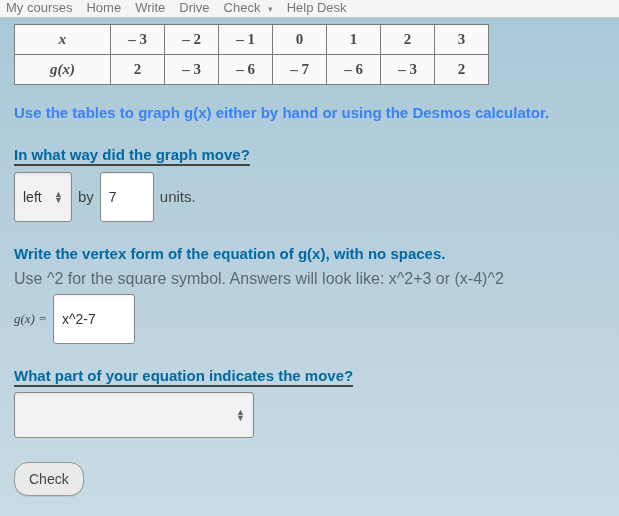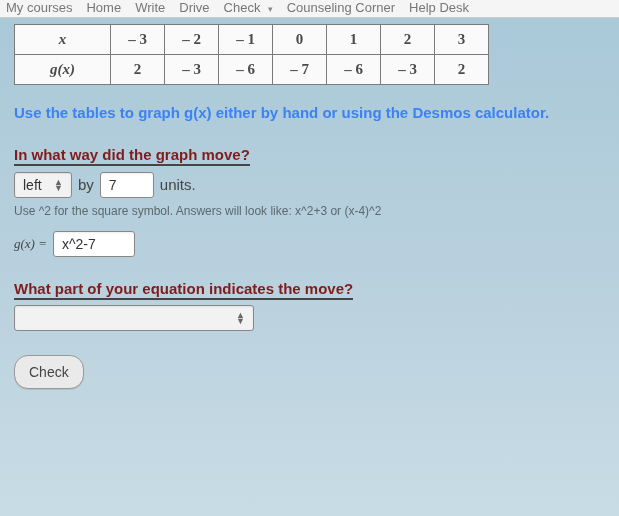--- a/index.html
+++ b/index.html
@@ -58,45 +58,45 @@
   .q {
     font-size: 15px;
     font-weight: bold;
     color: #3b82f6;
     margin-bottom: 14px;
     line-height: 1.35;
   }
   .subq {
     font-size: 15px;
     font-weight: bold;
-    color: #7f1d1d;
+    color: #0369a1;
     margin-top: 22px;
     margin-bottom: 6px;
     line-height: 1.35;
   }
   .subq .under { border-bottom: 2px solid #454545; padding-bottom: 1px;}
   .hint {
-    font-size: 12px;
+    font-size: 16px;
     color: #5a6a70;
-    margin-bottom: 13px;
+    margin-bottom: 6px;
   }
   .line {
     display: flex;
     align-items: center;
     gap: 6px;
     font-size: 15px;
     color: #454545;
     margin-bottom: 6px;
     flex-wrap: wrap;
   }
   .ctrl {
     border: 1px solid #888;
     border-radius: 3px;
     background: #f2f2f2;
-    padding: 4px 8px;
+    padding: 16px 8px;
     font-size: 14px;
     color: #333;
     min-height: 26px;
     display: inline-flex;
     align-items: center;
     box-shadow: inset 0 1px 2px rgba(0,0,0,0.08);
   }
   .sel {
     justify-content: space-between;
     gap: 8px;
@@ -135,21 +135,20 @@
 
 <div class="topnav">
   <span>My courses</span>
   <span>Home</span>
   <span>Write</span>
   <span>Drive</span>
   <span>
     <span>Check</span>
     <span class="caret">▾</span>
   </span>
-  <span>Counseling Corner</span>
   <span>Help Desk</span>
 </div>
 
 <div class="content">
 
   <table class="func">
     <tbody>
         <tr>
       <td class="lab">x</td>
       <td>– 3</td>
@@ -186,20 +185,21 @@
           <span>▼</span>
         </span>
     </span>
     <span>by</span>
     <span class="ctrl inp" style="min-width:54px;">
       <span>7</span>
     </span>
     <span>units.</span>
   </div>
 
+  <div class="subq">Write the vertex form of the equation of g(x), with no spaces.</div>
   <div class="hint">Use ^2 for the square symbol. Answers will look like: x^2+3 or (x-4)^2</div>
   <div class="line">
     <span class="eqlabel">g(x) =</span>
     <span class="ctrl inp" style="min-width:82px;text-align:center;">
       <span>x^2-7</span>
     </span>
   </div>
 
   <div class="subq">
     <span class="under">What part of your equation indicates the move?</span>

